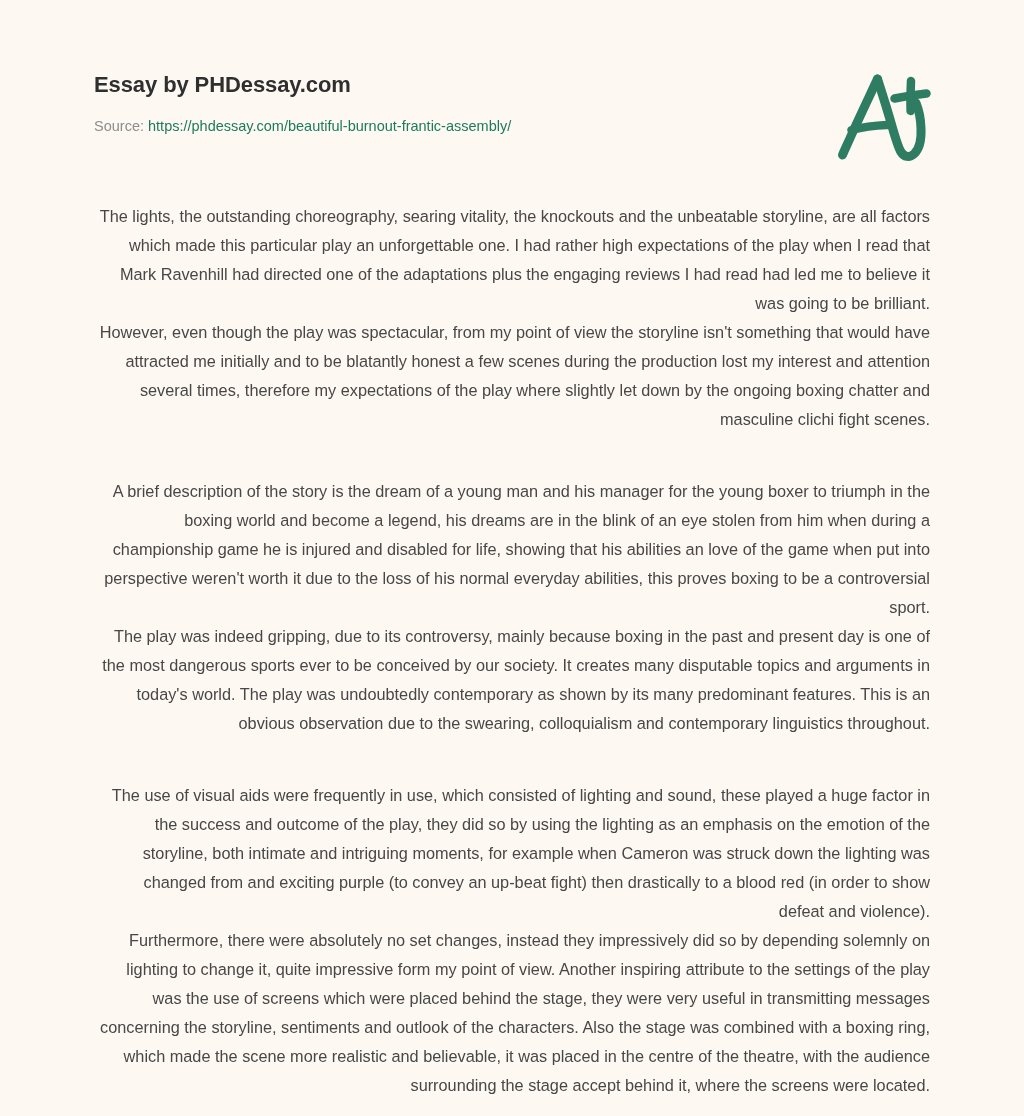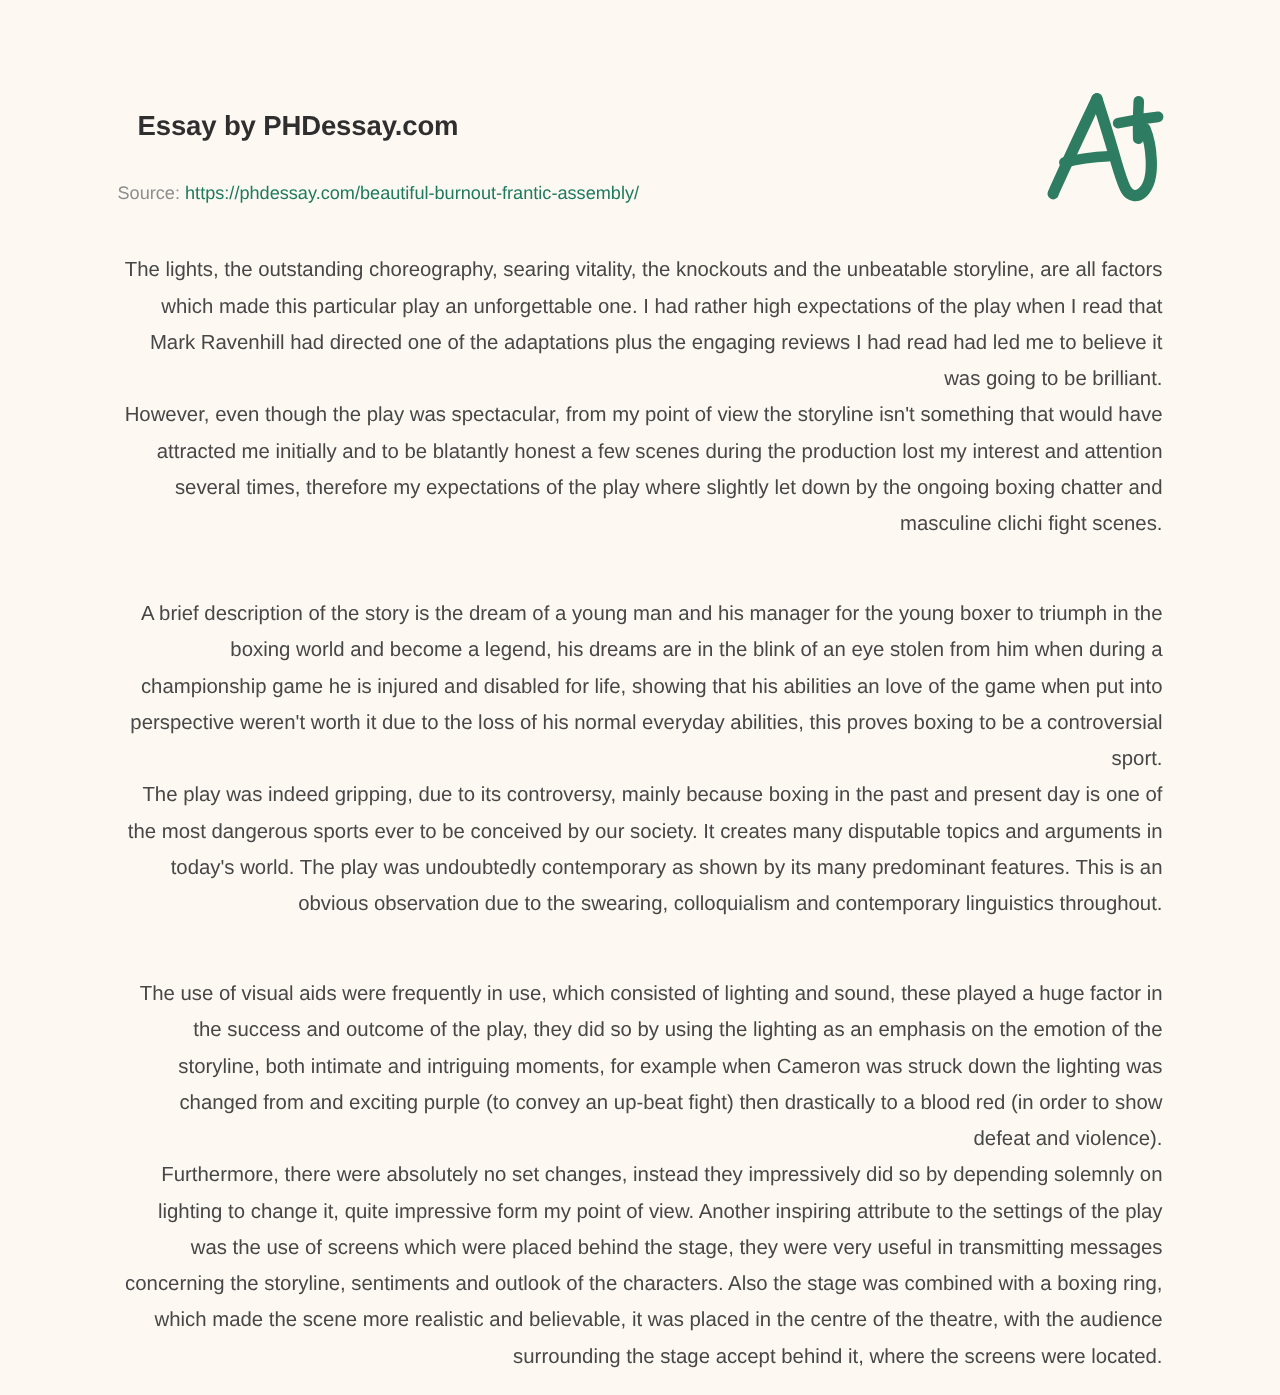--- a/index.html
+++ b/index.html
@@ -29,24 +29,24 @@
     position: relative;
     padding: 72px 94px 0 94px;
     min-height: 100px;
   }
   .brand-line {
     font-size: 22px;
     font-weight: bold;
     letter-spacing: -0.1px;
     color: #2f2f2f;
     line-height: 1.2;
-    margin: 16px;
+    margin: 0;
   }
   .source-line {
-    margin-top: 32px;
+    margin-top: 19px;
     font-size: 14.5px;
     line-height: 1.3;
     color: #8d8d8d;
     white-space: nowrap;
   }
   .source-label {
     color: #8d8d8d;
   }
   .source-url {
     color: #1d7a5f;

